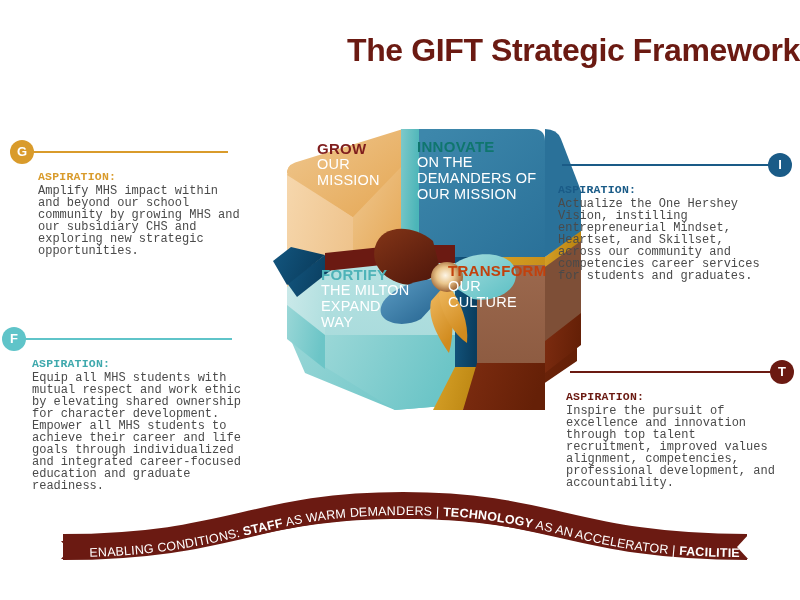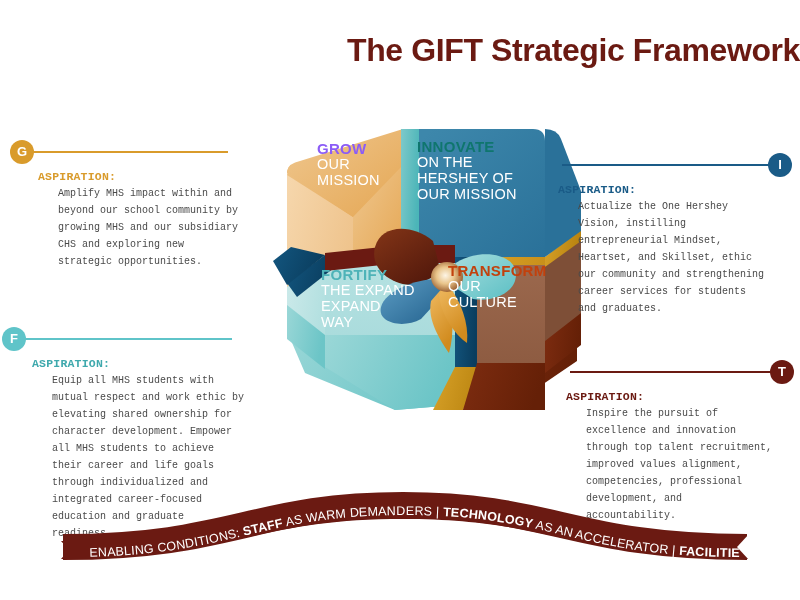--- a/index.html
+++ b/index.html
@@ -68,24 +68,23 @@
     padding-top: 6px;
     font-family: Liberation Mono, monospace;
   }
   .asp-heading {
     font-size: 11.5px;
     font-weight: bold;
     letter-spacing: 0.2px;
     margin-bottom: 2px;
   }
   .asp-text {
-    font-size: 10px;
-    line-height: 17px;
+    font-size: 12px;
+    line-height: 12px;
     color: #4a4a4a;
-    margin-left: 20px;
   }
 
   
   #asp-g { left: 10px;  top: 140px; }
   #asp-g .asp-body { padding-left: 28px; }
   #asp-f { left: 2px;   top: 327px; width: 244px; }
   #asp-f .asp-body { padding-left: 30px; }
   #asp-i { left: 548px; top: 153px; width: 244px; }
   #asp-i .asp-body { padding-left: 10px; padding-right: 22px; }
   #asp-t { left: 556px; top: 360px; width: 238px; }
@@ -274,35 +273,35 @@
       <path d="M 248 160 C 268 144 304 146 310 164 C 316 184 292 198 268 194 L 246 180 Z" fill="url(#gLobeTeal)"></path>
 
       <path d="M 240 180 C 248 200 250 228 244 248 C 236 236 222 216 226 196 Z" fill="url(#gLobeGold)"></path>
       <path d="M 242 178 C 256 196 264 218 262 238 C 250 230 236 210 234 190 Z" fill="url(#gLobeGold)"></path>
 
       <ellipse cx="242" cy="172" rx="16" ry="15" fill="url(#gKnot)"></ellipse>
     </g>
   </svg>
 
   <div class="q-label" id="label-grow">
-    <span class="q-verb" style="color:#8b5cf6">GROW</span>
+    <span class="q-verb" style="color:#7f1d1d">GROW</span>
     <span class="q-rest">OUR</span>
     <span class="q-rest">MISSION</span>
   </div>
 
   <div class="q-label" id="label-innovate">
     <span class="q-verb" style="color:#0f766e">INNOVATE</span>
     <span class="q-rest">ON THE</span>
-    <span class="q-rest">HERSHEY OF</span>
+    <span class="q-rest">DEMANDERS OF</span>
     <span class="q-rest">OUR MISSION</span>
   </div>
 
   <div class="q-label" id="label-fortify">
     <span class="q-verb" style="color:#4eb3b8">FORTIFY</span>
-    <span class="q-rest">THE EXPAND</span>
+    <span class="q-rest">THE MILTON</span>
     <span class="q-rest">EXPAND</span>
     <span class="q-rest">WAY</span>
   </div>
 
   <div class="q-label" id="label-transform">
     <span class="q-verb" style="color:#c2410c">TRANSFORM</span>
     <span class="q-rest">OUR</span>
     <span class="q-rest">CULTURE</span>
   </div>
 </div>
@@ -329,21 +328,21 @@
   </div>
 </div>
 
 <div class="aspiration" id="asp-i">
   <div class="asp-rule">
     <div class="line" style="background:#1a5b87"></div>
     <div class="badge badge-right" style="background:#1a5b87">I</div>
   </div>
   <div class="asp-body">
     <div class="asp-heading" style="color:#1a5b87">ASPIRATION:</div>
-    <div class="asp-text">Actualize the One Hershey Vision, instilling entrepreneurial Mindset, Heartset, and Skillset, ethic our community and strengthening career services for students and graduates.</div>
+    <div class="asp-text">Actualize the One Hershey Vision, instilling entrepreneurial Mindset, Heartset, and Skillset, across our community and competencies career services for students and graduates.</div>
   </div>
 </div>
 
 <div class="aspiration" id="asp-t">
   <div class="asp-rule">
     <div class="line" style="background:#6b1a12"></div>
     <div class="badge badge-right" style="background:#6b1a12">T</div>
   </div>
   <div class="asp-body">
     <div class="asp-heading" style="color:#6b1a12">ASPIRATION:</div>

